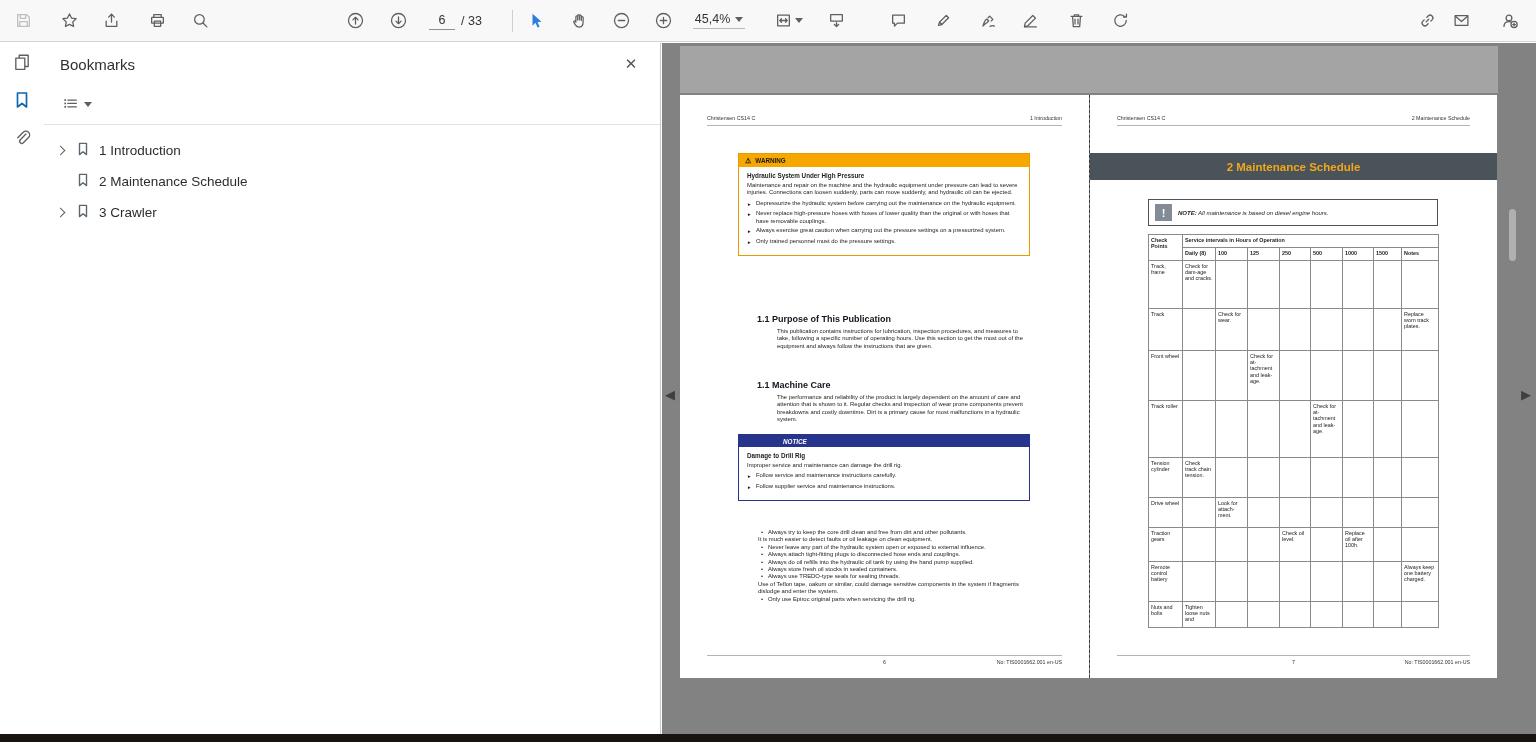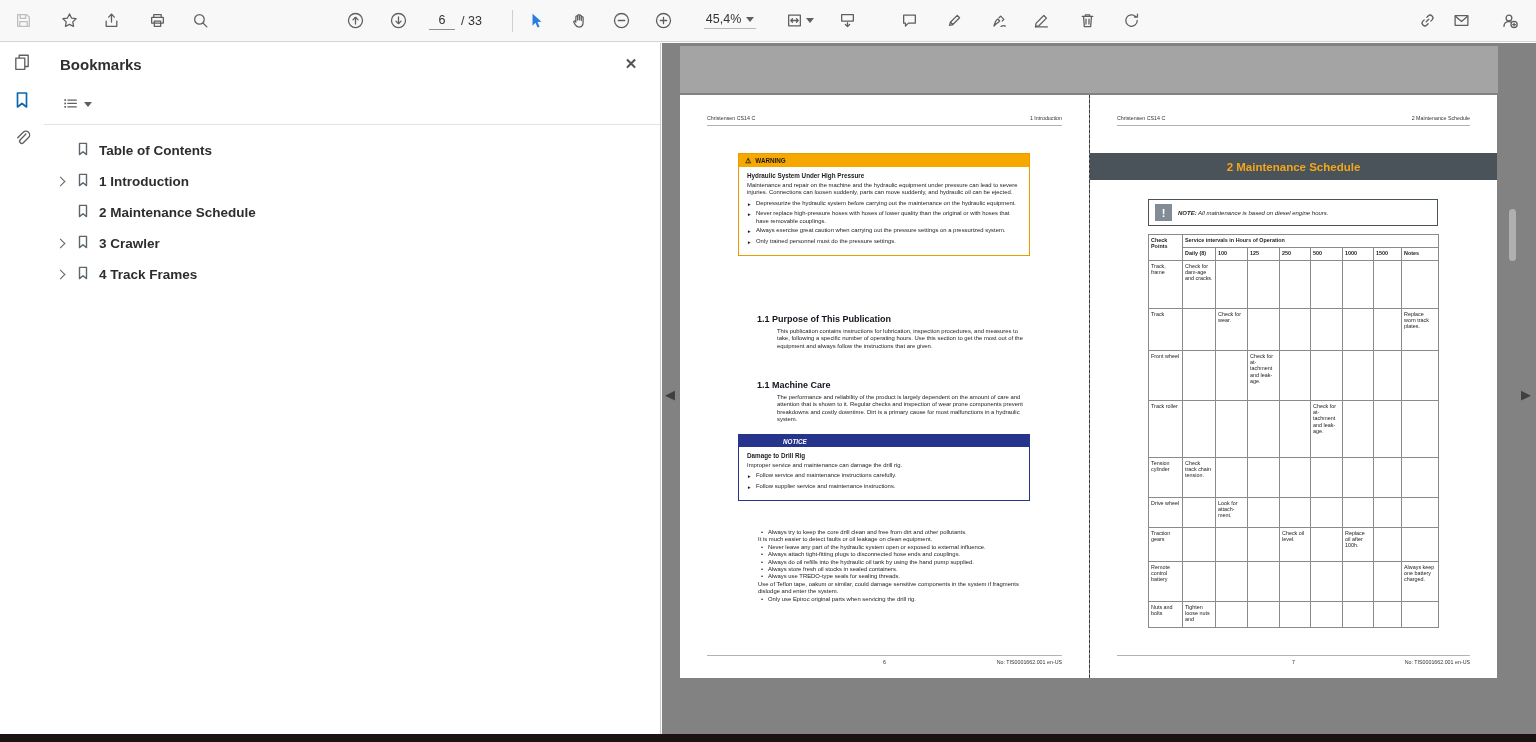--- a/index.html
+++ b/index.html
@@ -21,21 +21,21 @@
   .caret { width:0; height:0; border-left:4px solid transparent; border-right:4px solid transparent; border-top:5px solid #5f5f5f; display:inline-block; }
   .rightgrp { margin-left:auto; display:flex; align-items:center; margin-right:12px; }
 
   
   .iconstrip { position:absolute; top:43px; left:0; width:44px; bottom:8px; background:#fff; }
   .strip-btn { width:44px; height:38px; display:flex; align-items:center; justify-content:center; }
   .strip-btn svg { width:18px; height:18px; stroke:#5f5f5f; fill:none; stroke-width:1.2; stroke-linecap:round; stroke-linejoin:round; }
   .strip-btn.active svg { stroke:#0a68b0; stroke-width:1.5; }
 
   
-  .panel { position:absolute; top:43px; left:44px; width:617px; bottom:8px; background:#fff; border-right:1px solid #c9c9c9;font-weight:bold; }
+  .panel { position:absolute; top:43px; left:44px; width:617px; bottom:8px; background:#fff; border-right:1px solid #c9c9c9; }
   .panel-title-row { height:42px; display:flex; align-items:center; padding:0 18px 0 16px; }
   .panel-title { font-size:15px; color:#303030; }
   .panel-close { margin-left:auto; font-size:15px; color:#555; width:22px; height:22px; display:flex; align-items:center; justify-content:center; }
   .panel-opts-row { height:40px; display:flex; align-items:center; padding-left:12px; border-bottom:1px solid #e2e2e2; }
   .opts-btn { display:flex; align-items:center; gap:5px; padding:4px 6px; border-radius:3px; }
   .opts-btn svg { width:17px; height:17px; stroke:#5f5f5f; fill:none; stroke-width:1.2; stroke-linecap:round; }
   .tree { padding-top:10px; }
   .bm-item { height:31px; display:flex; align-items:center; padding-left:13px; color:#2d2d2d; font-size:13.5px; }
   .chev { width:7px; height:7px; border-right:1.6px solid #5f5f5f; border-top:1.6px solid #5f5f5f;
           transform:rotate(45deg); margin-right:12px; flex:0 0 auto; }
@@ -177,21 +177,21 @@
         <circle cx="8" cy="8" r="6.6"></circle>
         <path d="M5 8 h6"></path>
       </svg>
   </div>
   <div class="tbtn" style="margin-left:12px">
     <svg viewBox="0 0 16 16">
         <circle cx="8" cy="8" r="6.6"></circle>
         <path d="M5 8 h6 M8 5 v6"></path>
       </svg>
   </div>
-  <div class="zoombox" style="margin-left:25px">
+  <div class="zoombox" style="margin-left:14px">
     <span class="val">45,4%</span>
     <span class="caret"></span>
   </div>
   <div class="tbtn" style="margin-left:24px; width:40px">
     <svg viewBox="0 0 16 16">
         <rect x="2.5" y="3" width="11" height="10"></rect>
         <path d="M4.5 8 h7 M4.5 8 l1.6-1.6 M4.5 8 l1.6 1.6 M11.5 8 l-1.6-1.6 M11.5 8 l-1.6 1.6"></path>
       </svg>
     <span class="caret" style="margin-left:3px"></span>
   </div>
@@ -296,53 +296,39 @@
           <path d="M5.5 3.8 h8 M5.5 7 h8 M5.5 10.2 h8"></path>
           <rect x="2.2" y="3" width="1.6" height="1.6" fill="#5f5f5f" stroke="none"></rect>
           <rect x="2.2" y="6.2" width="1.6" height="1.6" fill="#5f5f5f" stroke="none"></rect>
           <rect x="2.2" y="9.4" width="1.6" height="1.6" fill="#5f5f5f" stroke="none"></rect>
         </svg>
       <span class="caret"></span>
     </div>
   </div>
   <div class="tree">
     <div class="bm-item">
-      <span class="chev hide"></span>
-      <span class="bm-glyph"><svg viewBox="0 0 12 12">
-            <path d="M3 1.2 h6 v9.6 l-3-2.4 -3 2.4 z"></path>
-          </svg></span>
-      <span>Table of Contents</span>
-    </div>
-    <div class="bm-item">
       <span class="chev"></span>
       <span class="bm-glyph"><svg viewBox="0 0 12 12">
             <path d="M3 1.2 h6 v9.6 l-3-2.4 -3 2.4 z"></path>
           </svg></span>
       <span>1 Introduction</span>
     </div>
     <div class="bm-item">
       <span class="chev hide"></span>
       <span class="bm-glyph"><svg viewBox="0 0 12 12">
             <path d="M3 1.2 h6 v9.6 l-3-2.4 -3 2.4 z"></path>
           </svg></span>
       <span>2 Maintenance Schedule</span>
     </div>
     <div class="bm-item">
       <span class="chev"></span>
       <span class="bm-glyph"><svg viewBox="0 0 12 12">
             <path d="M3 1.2 h6 v9.6 l-3-2.4 -3 2.4 z"></path>
           </svg></span>
       <span>3 Crawler</span>
-    </div>
-    <div class="bm-item">
-      <span class="chev"></span>
-      <span class="bm-glyph"><svg viewBox="0 0 12 12">
-            <path d="M3 1.2 h6 v9.6 l-3-2.4 -3 2.4 z"></path>
-          </svg></span>
-      <span>4 Track Frames</span>
     </div>
   </div>
 </div>
 
 <div class="docarea">
   <div class="prevband"></div>
 
   <div class="spread">
 
     <div class="page">

